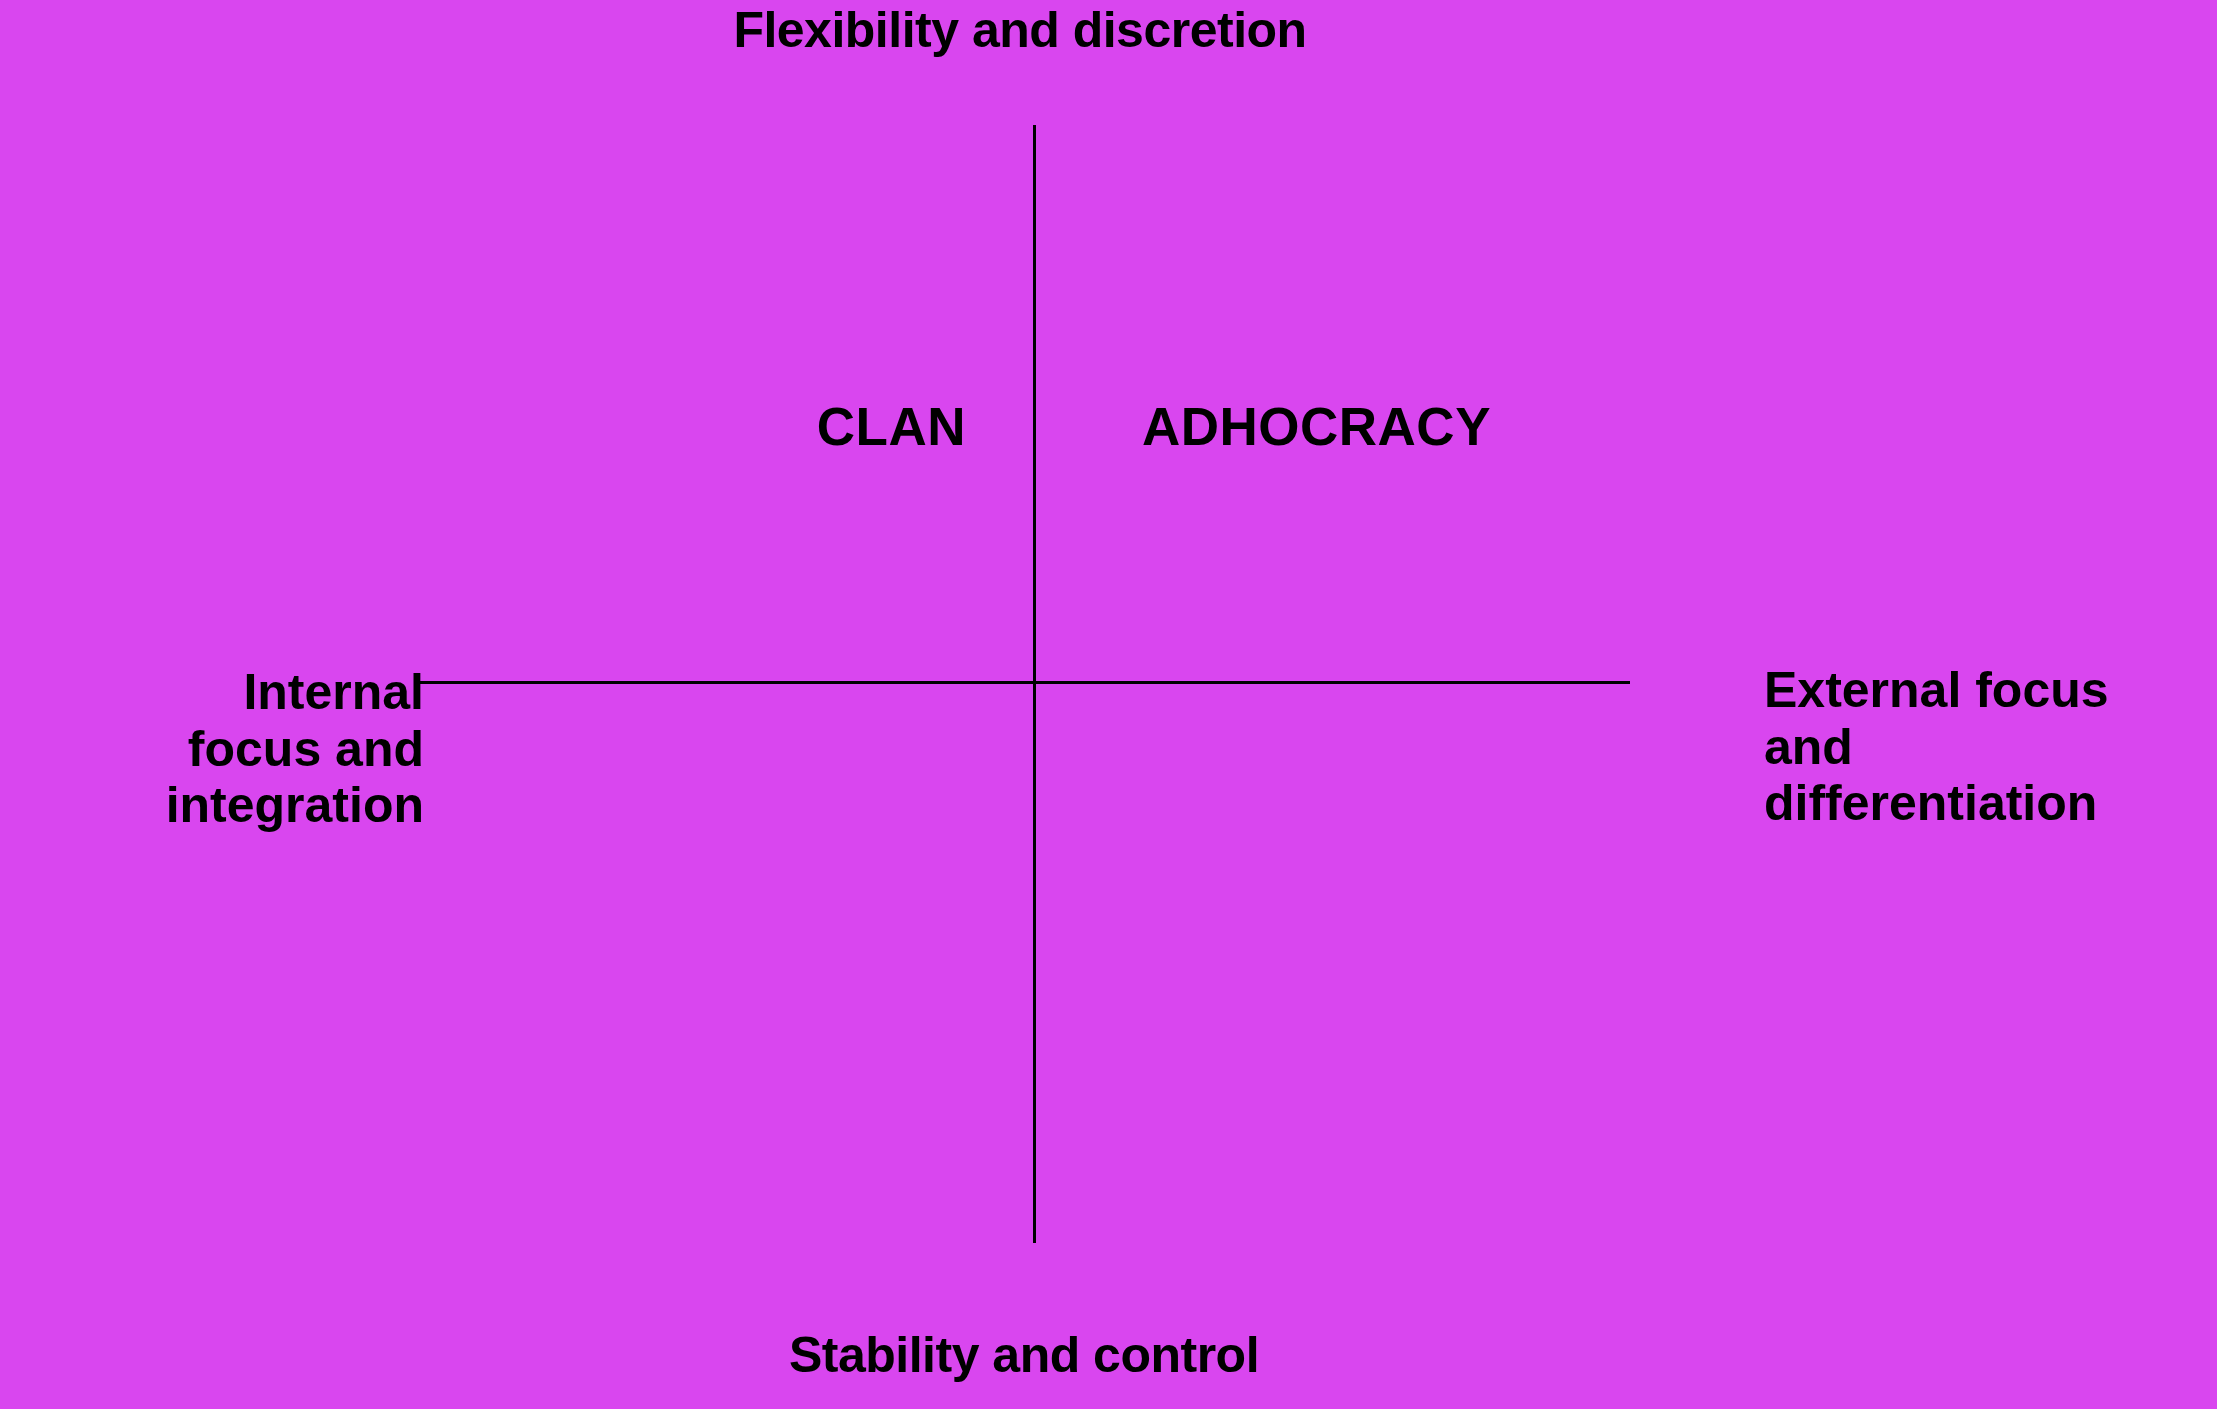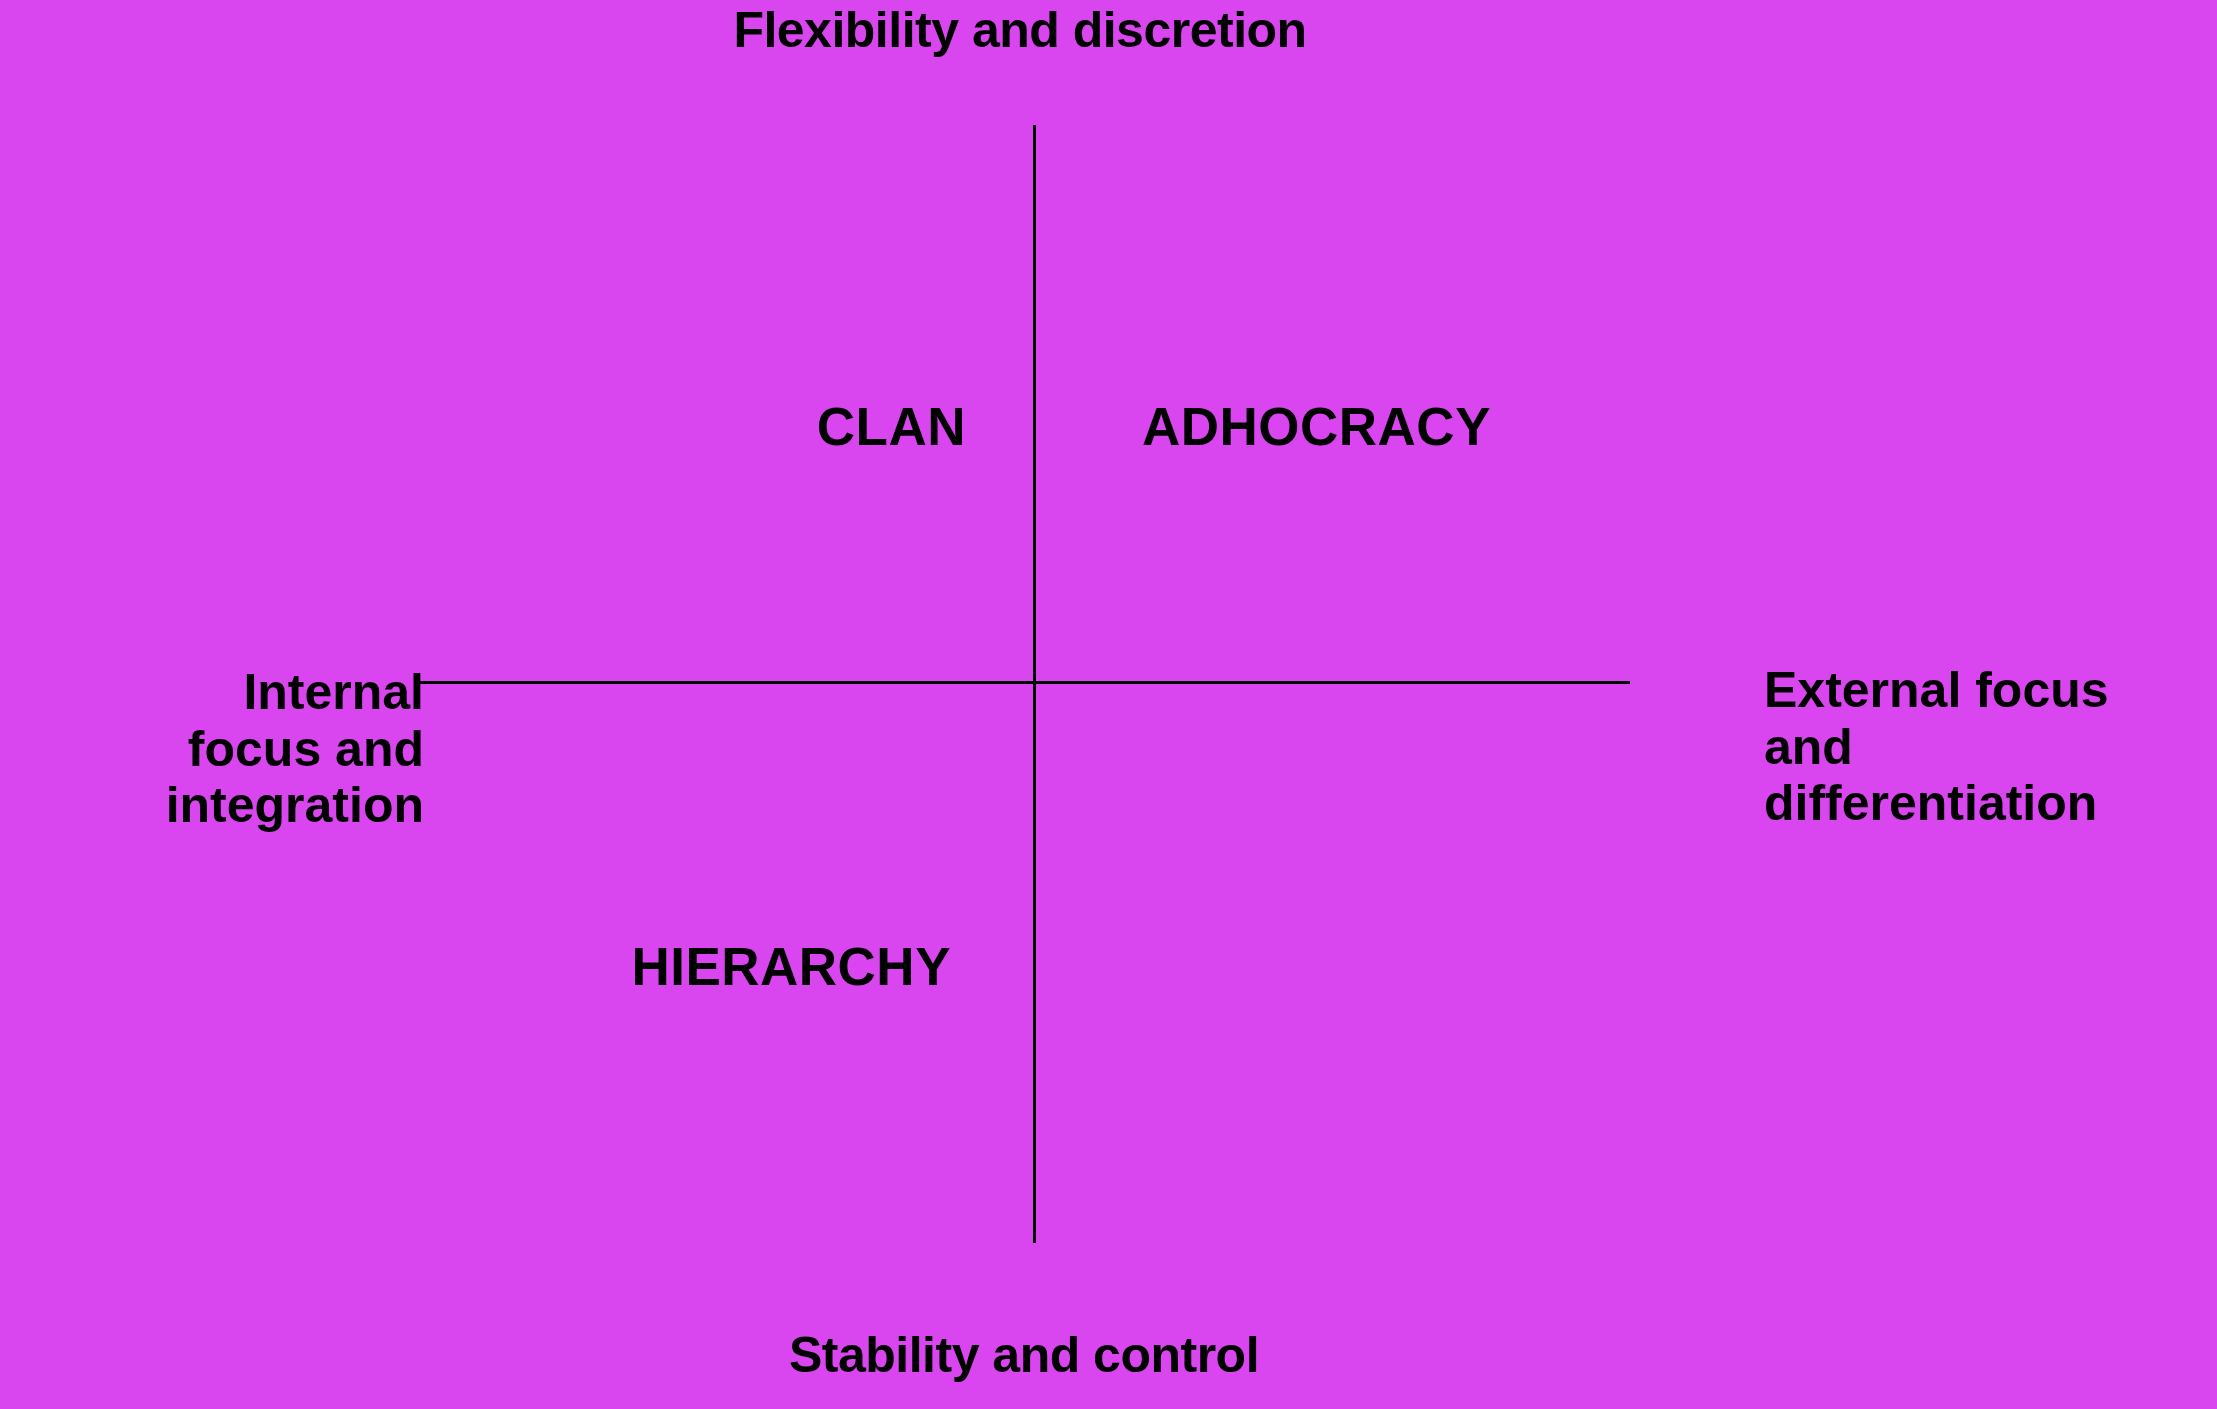--- a/index.html
+++ b/index.html
@@ -132,16 +132,15 @@
 integration</div>
 
   <div class="axis-label label-right">External focus
 and
 differentiation</div>
 
   <div class="quadrant-label quad-clan">CLAN</div>
 
   <div class="quadrant-label quad-adhocracy">ADHOCRACY</div>
 
-  <div class="quadrant-label quad-hierarchy">HIERARCHY</div>
 
 
 </div>
 
 </body></html>

